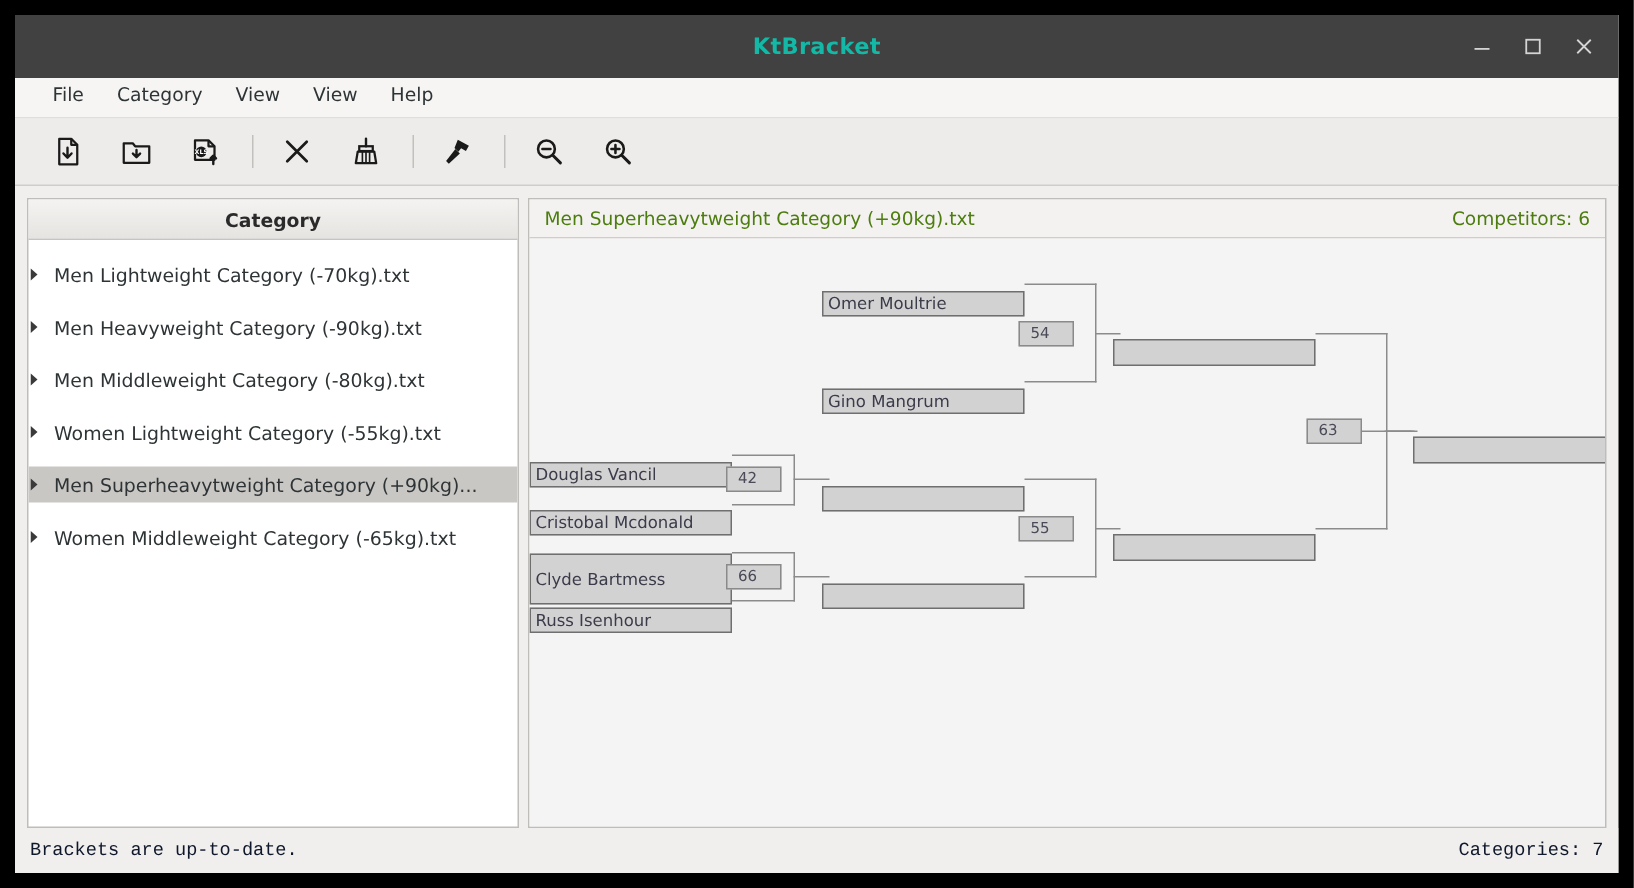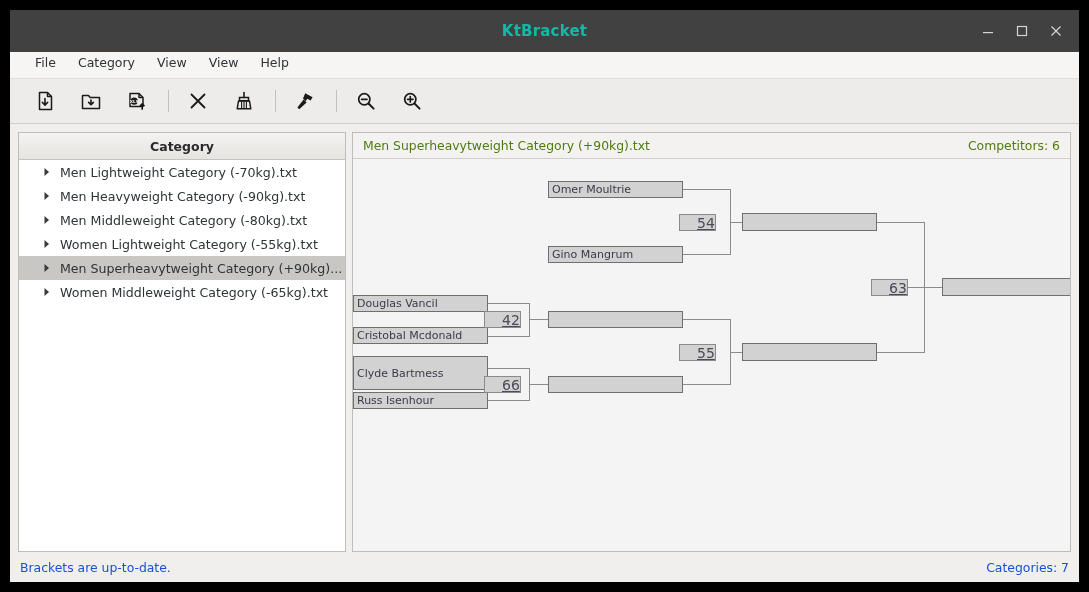--- a/index.html
+++ b/index.html
@@ -137,24 +137,25 @@
     color: #2a2a2a;
   }
   #sidebar-list {
     flex: 1 1 auto;
     overflow: hidden;
   }
   .cat-row {
     height: 24px;
     display: flex;
     align-items: center;
-    padding-left: 24px;
+    padding-left: 0;
     font-size: 12.6px;
     color: #2e3436;
     white-space: nowrap;
+    margin-top: 11px;
   }
   .cat-row.selected {
     background: #c9c7c4;
   }
   .cat-arrow {
     width: 14px;
     flex: 0 0 14px;
     display: flex;
     align-items: center;
     justify-content: flex-start;
@@ -202,49 +203,50 @@
     background: #d2d2d2;
     border: 1px solid #6f6f6f;
     box-sizing: border-box;
     display: flex;
     align-items: center;
     font-size: 11px;
     color: #3b3b4a;
     padding-left: 3px;
     white-space: nowrap;
     overflow: hidden;
+    margin-top: 13px;
   }
   .matchbox {
     position: absolute;
     background: #d2d2d2;
     border: 1px solid #8a8a8a;
     box-sizing: border-box;
     display: flex;
     align-items: center;
-    font-size: 14px;
+    font-size: 10px;
     color: #4a4a58;
-    padding-left: 17px;
-    text-decoration: underline;
+    padding-left: 7px;
   }
   .conn {
     position: absolute;
     background: #8b8b8b;
   }
 
   
   #statusbar {
     height: 30px;
     flex: 0 0 auto;
     display: flex;
     align-items: center;
     justify-content: space-between;
     padding: 0 10px;
     font-size: 12.4px;
-    color: #1d4ed8;
+    color: #0f172a;
     background: #f0efee;
+    font-family: Liberation Mono, monospace;
   }
 </style>
 </head>
 <body>
 
 <div id="app-window">
 
   <div id="titlebar">
     <div id="titlebar-title">KtBracket</div>
     <div id="window-controls">

